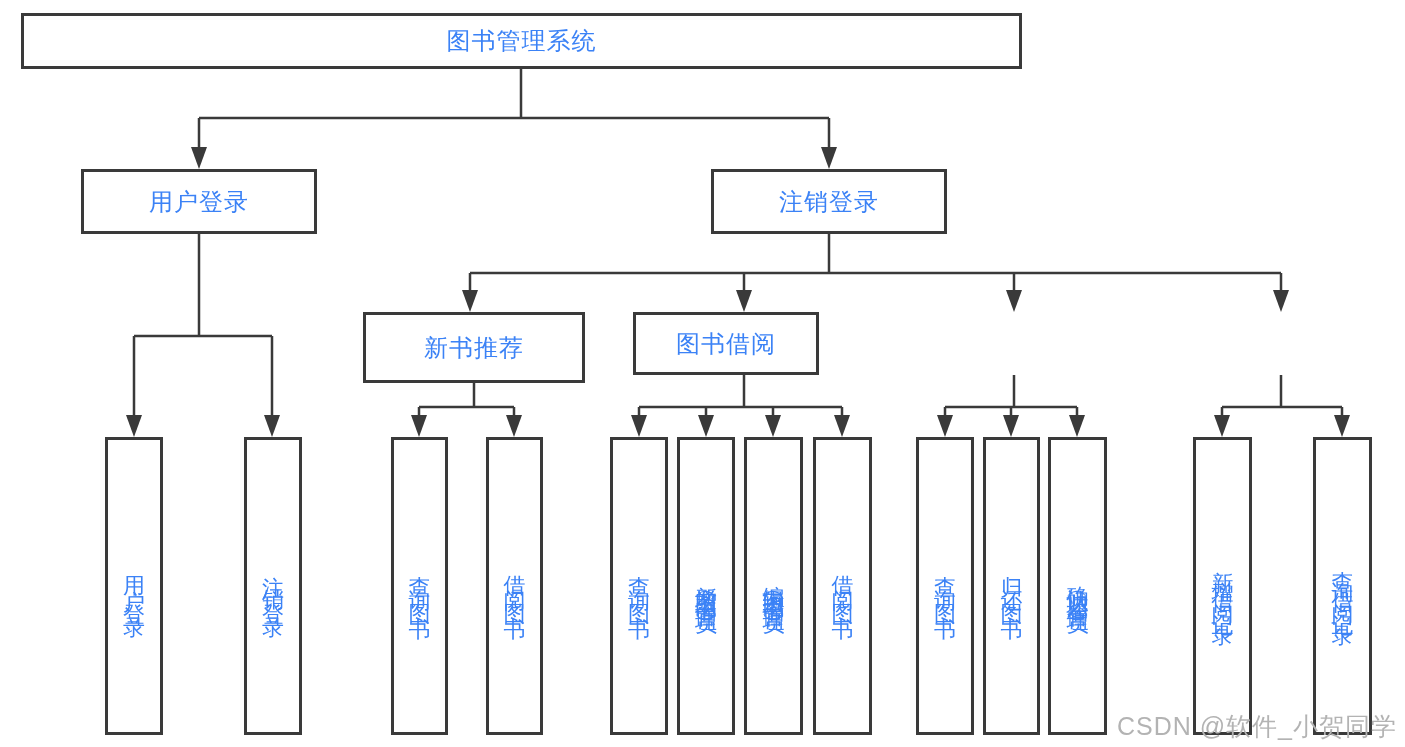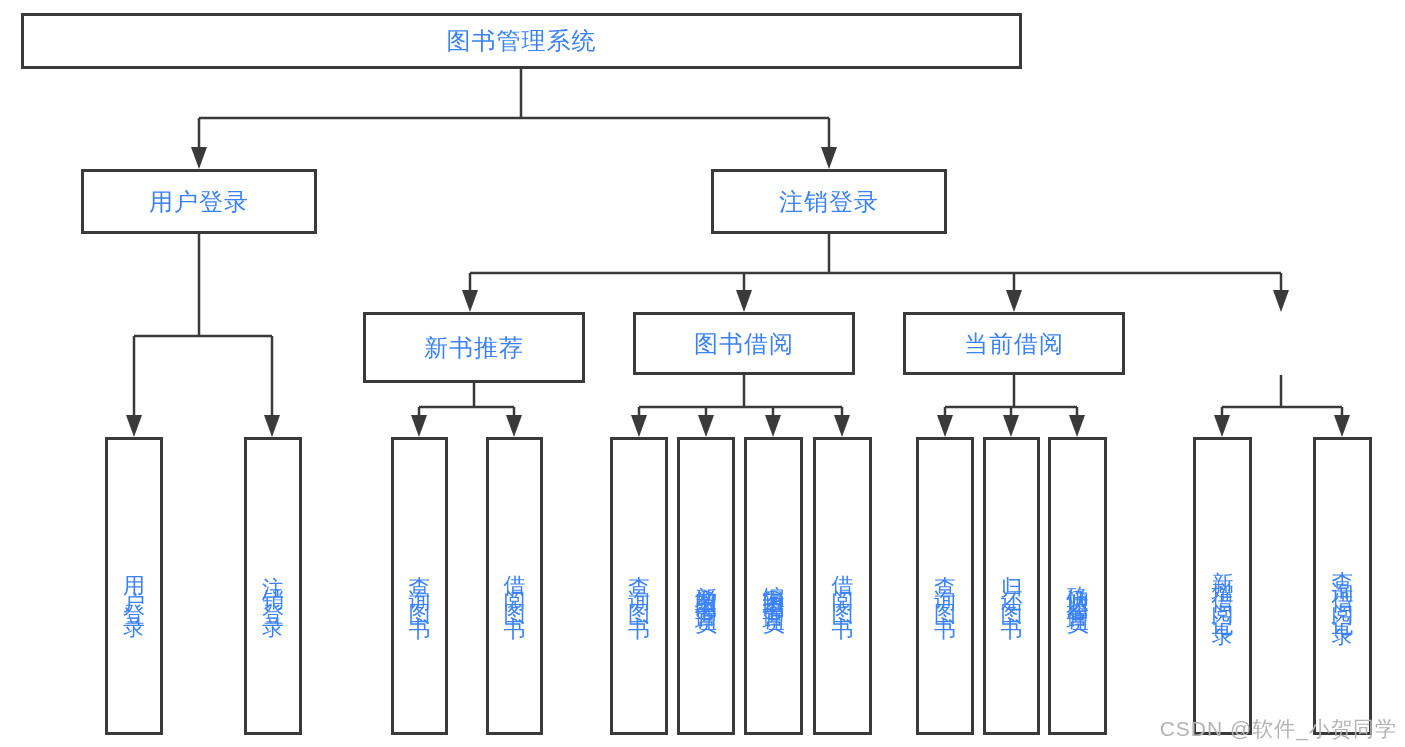--- a/index.html
+++ b/index.html
@@ -46,21 +46,21 @@
     text-orientation: mixed;
     white-space: nowrap;
   }
   .gap-wide span  { letter-spacing: 14px; }
   .gap-mid span   { letter-spacing: 11px; }
   .gap-tight span { letter-spacing: 4px; }
   .watermark {
     position: absolute;
     right: 8px;
     bottom: 4px;
-    font-size: 21px;
+    font-size: 25px;
     color: #b3b3b3;
     letter-spacing: 1px;
     pointer-events: none;
     margin-top: 8px;
   }
 </style>
 </head>
 <body>
 
 <div class="stage">
@@ -119,25 +119,22 @@
   <div class="node hbox" style="left:81px; top:169px; width:236px; height:65px;">
     <span>用户登录</span>
   </div>
   <div class="node hbox" style="left:711px; top:169px; width:236px; height:65px;">
     <span>注销登录</span>
   </div>
 
   <div class="node hbox" style="left:363px; top:312px; width:222px; height:71px;">
     <span>新书推荐</span>
   </div>
-  <div class="node hbox" style="left:633px; top:312px; width:222px; height:63px;align-items:center;">
+  <div class="node hbox" style="left:633px; top:312px; width:186px; height:63px;align-items:center;">
     <span>图书借阅</span>
-  </div>
-  <div class="node hbox" style="left:903px; top:312px; width:222px; height:63px;">
-    <span>当前借阅</span>
   </div>
 
   <div class="node vbox gap-wide" style="left:105px; width:58px;">
     <span>用户登录</span>
   </div>
   <div class="node vbox gap-wide" style="left:244px; width:58px;">
     <span>注销登录</span>
   </div>
 
   <div class="node vbox gap-wide" style="left:391px; width:57px;">

